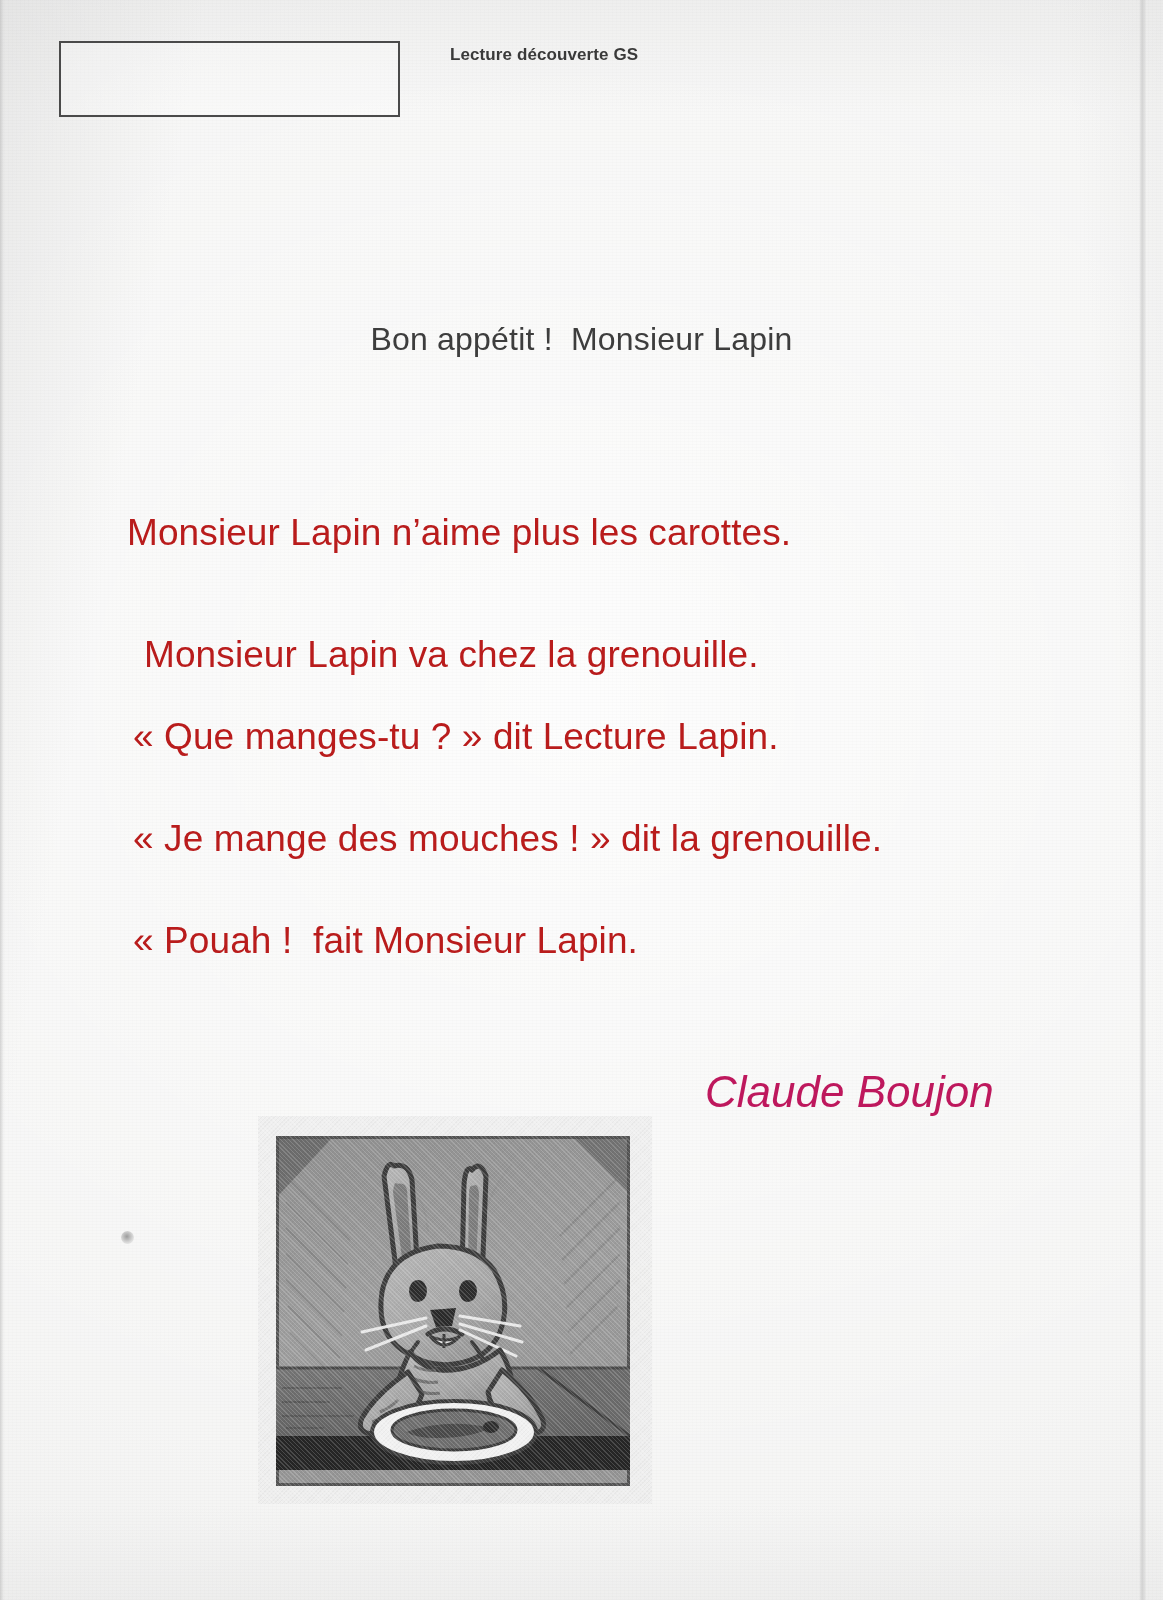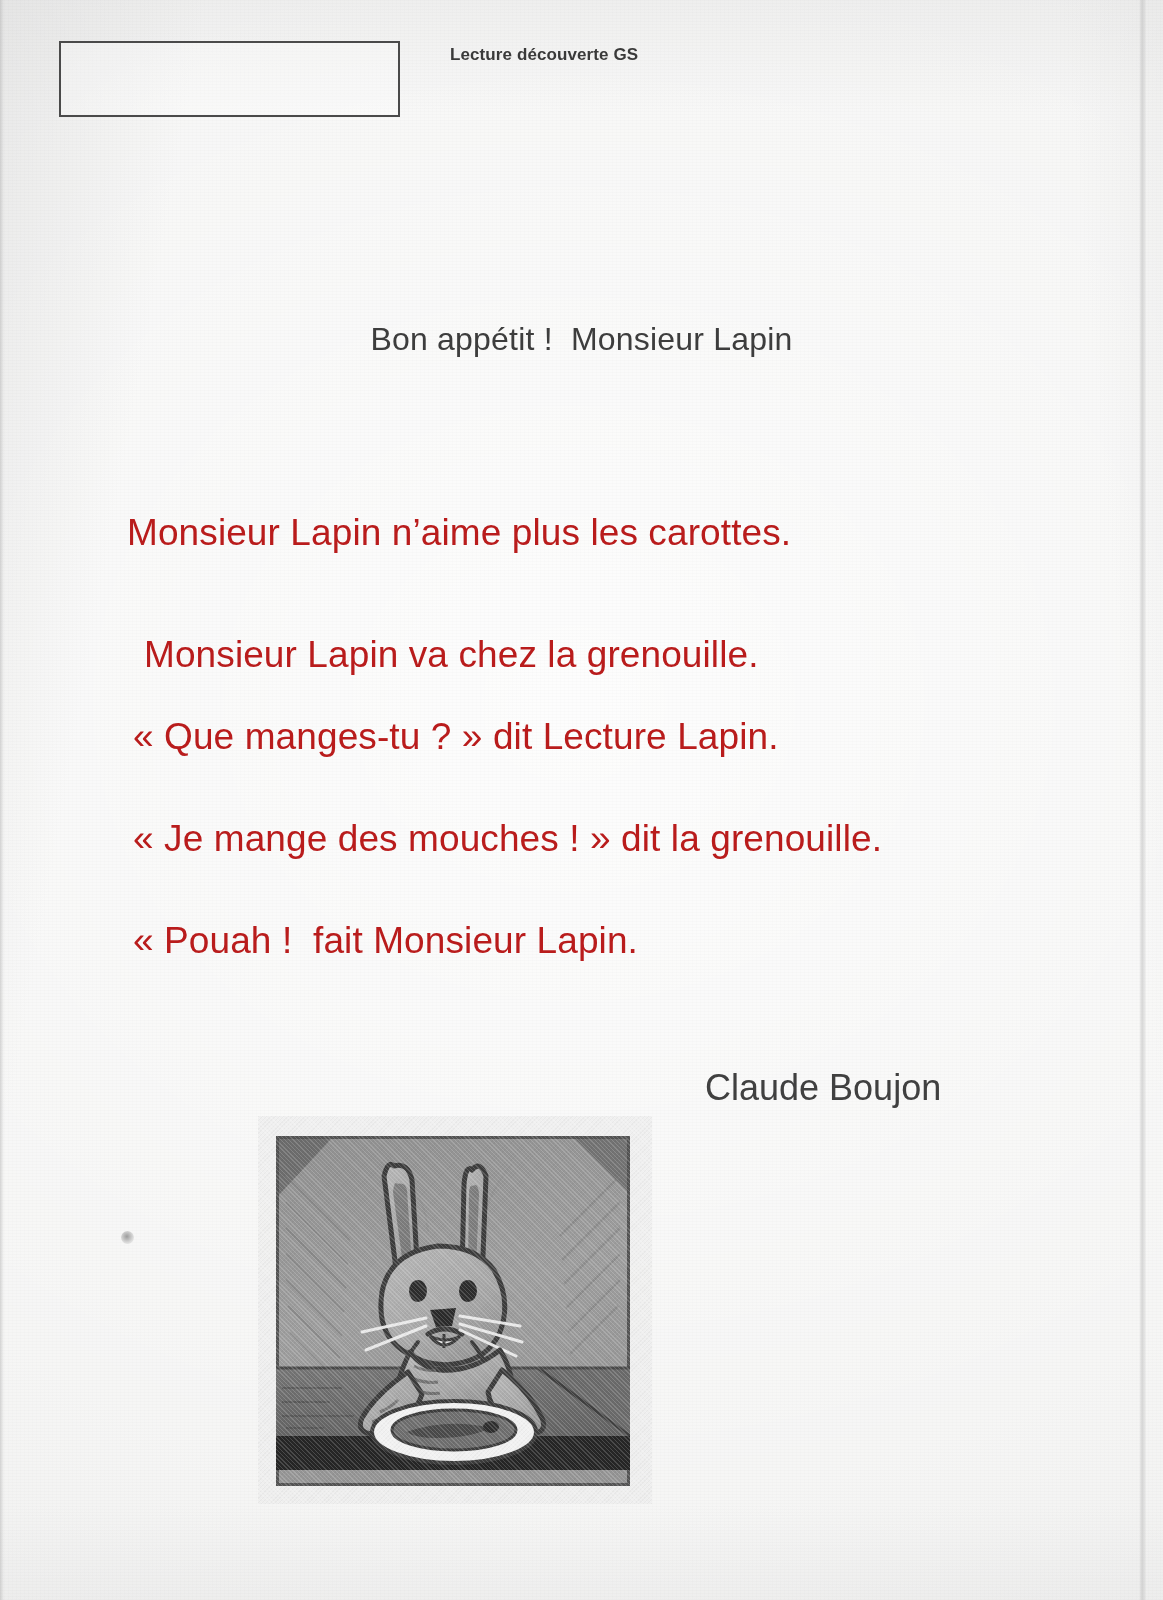--- a/index.html
+++ b/index.html
@@ -116,22 +116,23 @@
   .story-line.l1 { left: 144px; top: 116px; margin-top: 20px; }
   .story-line.l2 { left: 133px; top: 218px; }
   .story-line.l3 { left: 133px; top: 320px; }
   .story-line.l4 { left: 133px; top: 422px; text-align: center; }
 
   
   #author {
     position: absolute;
     left: 705px;
     top: 1067px;
-    font-size: 36px;
-    color: #404040;
+    font-size: 44px;
+    font-style: italic;
+    color: #be185d;
     white-space: pre;
   }
 
   
   #illustration {
     position: absolute;
     left: 218px;
     top: 1100px;
     width: 394px;
     height: 388px;

